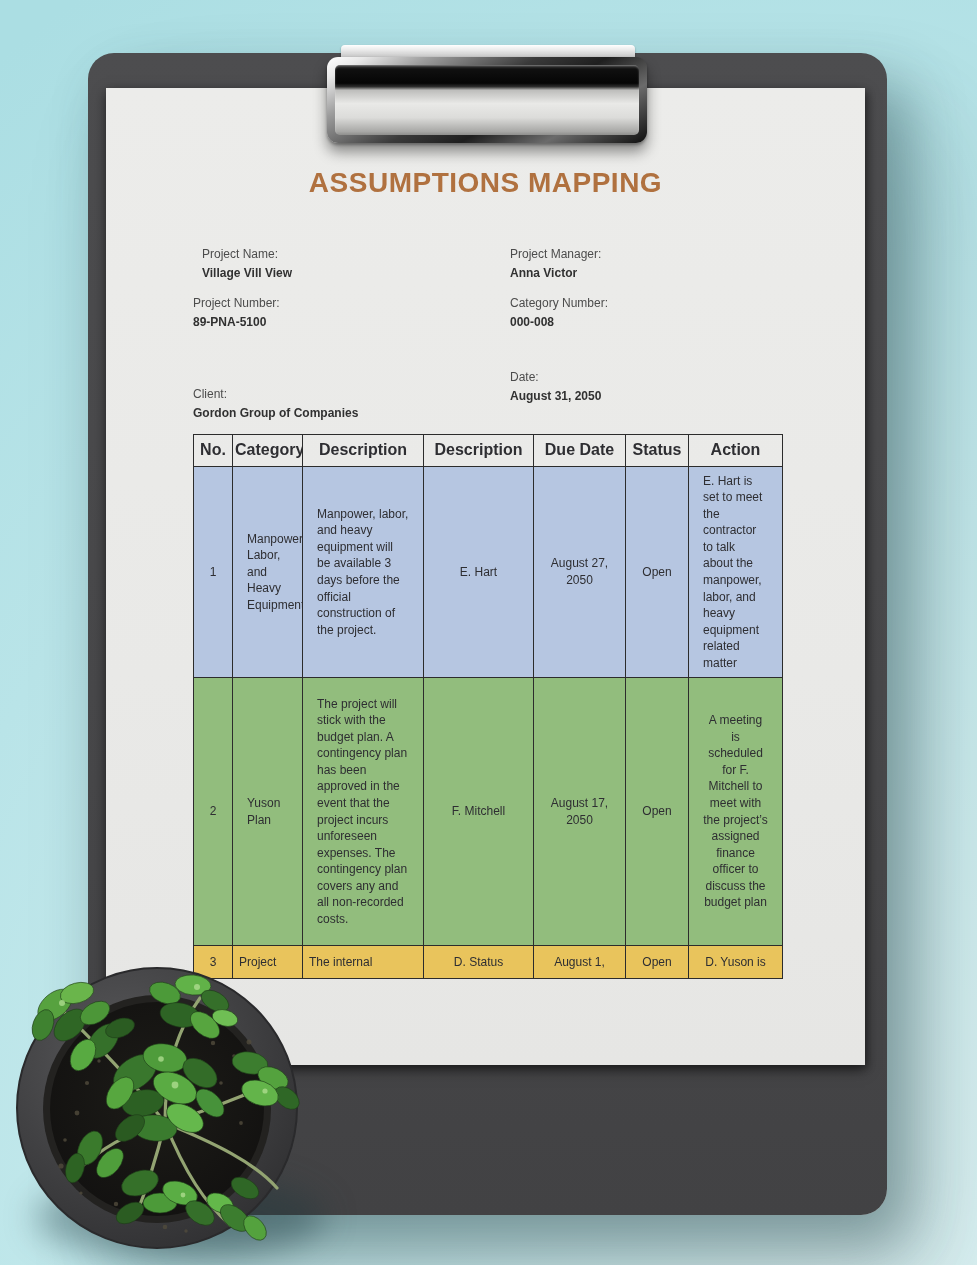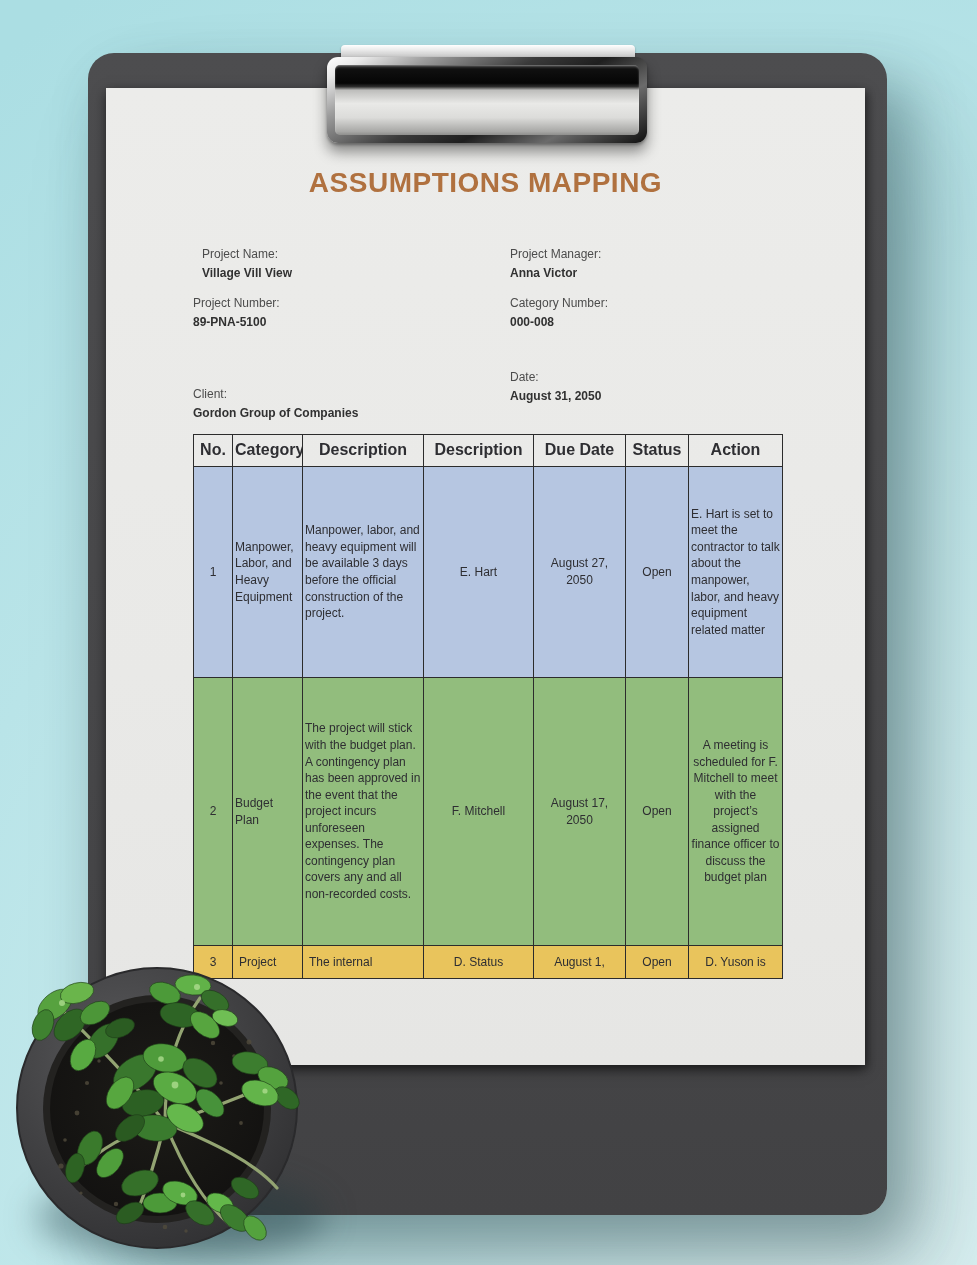--- a/index.html
+++ b/index.html
@@ -56,21 +56,21 @@
   .f2{left:87px;top:207px;} .f3{left:404px;top:207px;}
   .f4{left:87px;top:298px;} .f5{left:404px;top:281px;}
 
   table.assumptions{
     position:absolute;left:87px;top:346px;width:589px;
     border-collapse:collapse;table-layout:fixed;
     font-size:12px;color:#2e2e32;
   }
   .assumptions th,.assumptions td{
     border:1.5px solid #2c2c2c;vertical-align:middle;
-    padding:3px 2px;line-height:1.38;overflow:hidden;
+    padding:3px 14px;line-height:1.38;overflow:hidden;
   }
   .assumptions th{font-weight:700;text-align:center;font-size:16px;padding:2px;}
   tr.hdr{height:32px;}
   tr.r1{height:211px;} tr.r1 td{background:#b6c6e1;}
   tr.r2{height:268px;} tr.r2 td{background:#92bd7d;}
   tr.r3{height:33px;}  tr.r3 td{background:#e9c45c;padding:2px 6px;}
   td.c{text-align:center;} td.l{text-align:left;}
   
   .pot-shadow{
     position:absolute;left:35px;top:1175px;width:290px;height:85px;
@@ -135,21 +135,21 @@
       <td class="c">1</td>
       <td class="l">Manpower, Labor, and Heavy Equipment</td>
       <td class="l">Manpower, labor, and heavy equipment will be available 3 days before the official construction of the project.</td>
       <td class="c">E. Hart</td>
       <td class="c">August 27, 2050</td>
       <td class="c">Open</td>
       <td class="l">E. Hart is set to meet the contractor to talk about the manpower, labor, and heavy equipment related matter</td>
     </tr>
     <tr class="r2">
       <td class="c">2</td>
-      <td class="l">Budget Plan</td>
+      <td class="l">Yuson Plan</td>
       <td class="l">The project will stick with the budget plan. A contingency plan has been approved in the event that the project incurs unforeseen expenses. The contingency plan covers any and all non-recorded costs.</td>
       <td class="c">F. Mitchell</td>
       <td class="c">August 17, 2050</td>
       <td class="c">Open</td>
       <td class="c">A meeting is scheduled for F. Mitchell to meet with the project’s assigned finance officer to discuss the budget plan</td>
     </tr>
     <tr class="r3">
       <td class="c">3</td>
       <td class="l">Project</td>
       <td class="l">The internal</td>

